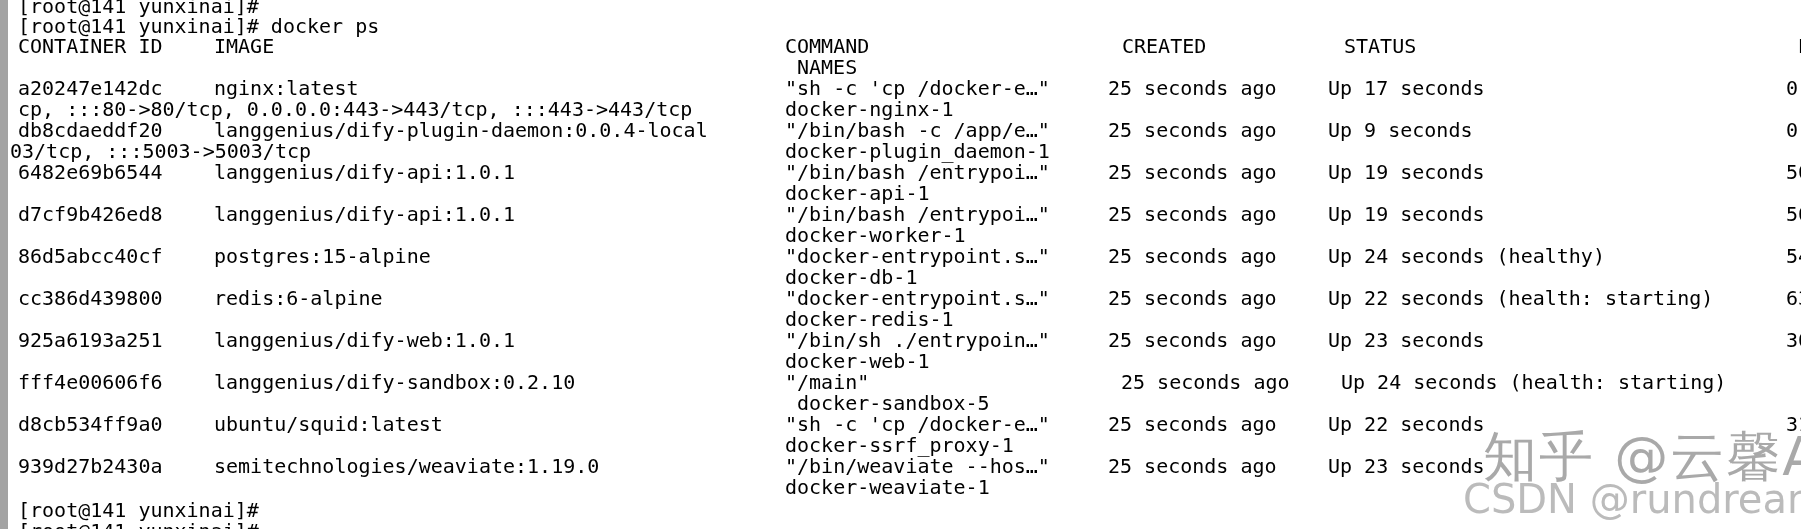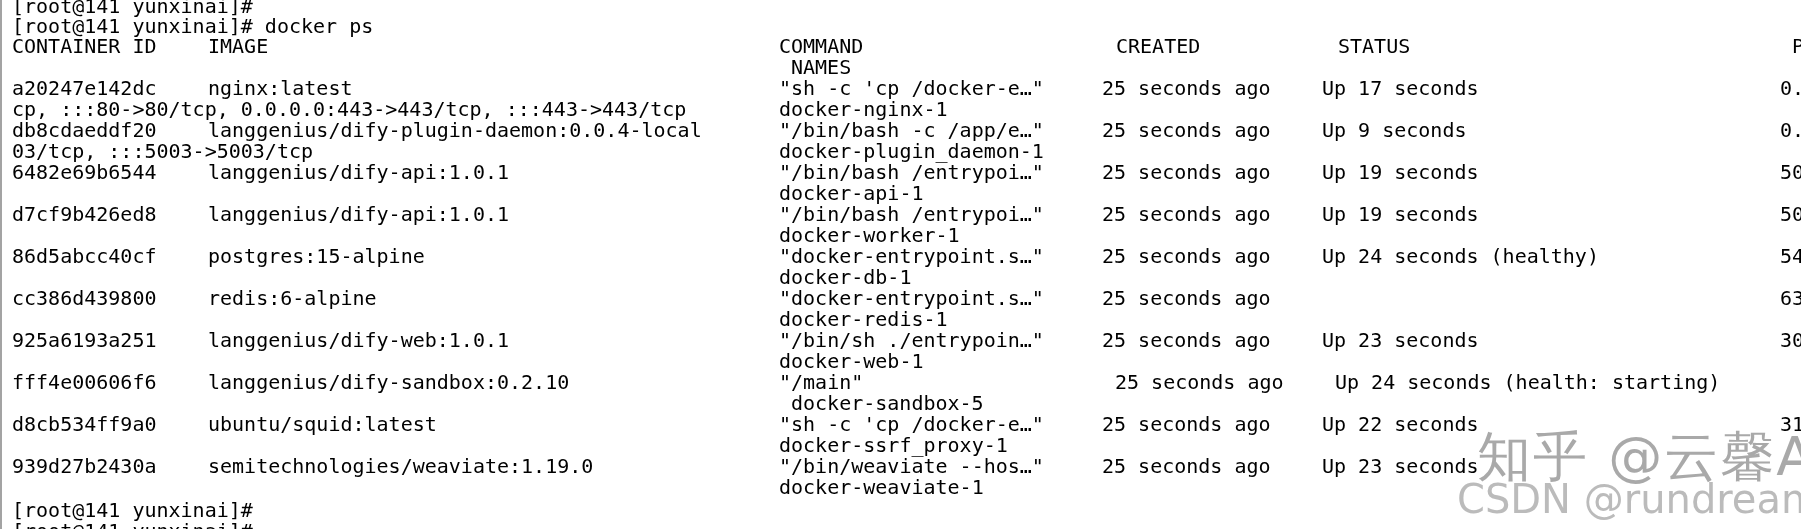--- a/index.html
+++ b/index.html
@@ -13,21 +13,21 @@
       overflow: hidden;
       position: relative;
     }
     .terminal {
       position: absolute;
       left: 0;
       top: 0;
       width: 1801px;
       height: 529px;
       background: #ffffff;
-      border-left: 2px solid #a3a3a3;
+      border-left: 8px solid #a3a3a3;
       box-sizing: border-box;
       overflow: hidden;
     }
     .line {
       position: absolute;
       left: 10px;
       white-space: pre;
       font-family: "DejaVu Sans Mono", "Liberation Mono", monospace;
       font-size: 20px;
       line-height: 21px;
@@ -106,21 +106,21 @@
       </div>
       <div class="row" style="top: 120px;">
         <span class="cell" style="left: 10px;">db8cdaeddf20</span>
         <span class="cell" style="left: 206px;">langgenius/dify-plugin-daemon:0.0.4-local</span>
         <span class="cell" style="left: 777px;">"/bin/bash -c /app/e…"</span>
         <span class="cell" style="left: 1100px;">25 seconds ago</span>
         <span class="cell" style="left: 1320px;">Up 9 seconds</span>
         <span class="cell" style="left: 1778px;">0.</span>
       </div>
       <div class="row" style="top: 141px;">
-        <span class="cell" style="left: 10px;">03/tcp, :::5003-&gt;5003/tcp</span>
+        <span class="cell" style="left: 2px;">03/tcp, :::5003-&gt;5003/tcp</span>
         <span class="cell" style="left: 777px;">docker-plugin_daemon-1</span>
       </div>
       <div class="row" style="top: 162px;">
         <span class="cell" style="left: 10px;">6482e69b6544</span>
         <span class="cell" style="left: 206px;">langgenius/dify-api:1.0.1</span>
         <span class="cell" style="left: 777px;">"/bin/bash /entrypoi…"</span>
         <span class="cell" style="left: 1100px;">25 seconds ago</span>
         <span class="cell" style="left: 1320px;">Up 19 seconds</span>
         <span class="cell" style="left: 1778px;">50</span>
       </div>
@@ -147,20 +147,21 @@
         <span class="cell" style="left: 1778px;">54</span>
       </div>
       <div class="row" style="top: 267px;">
         <span class="cell" style="left: 777px;">docker-db-1</span>
       </div>
       <div class="row" style="top: 288px;">
         <span class="cell" style="left: 10px;">cc386d439800</span>
         <span class="cell" style="left: 206px; text-align: right;">redis:6-alpine</span>
         <span class="cell" style="left: 777px;">"docker-entrypoint.s…"</span>
         <span class="cell" style="left: 1100px;">25 seconds ago</span>
+        <span class="cell" style="left: 1320px;">Up 22 seconds (health: starting)</span>
         <span class="cell" style="left: 1778px;">63</span>
       </div>
       <div class="row" style="top: 309px;">
         <span class="cell" style="left: 777px;">docker-redis-1</span>
       </div>
       <div class="row" style="top: 330px;">
         <span class="cell" style="left: 10px;">925a6193a251</span>
         <span class="cell" style="left: 206px;">langgenius/dify-web:1.0.1</span>
         <span class="cell" style="left: 777px;">"/bin/sh ./entrypoin…"</span>
         <span class="cell" style="left: 1100px;">25 seconds ago</span>

